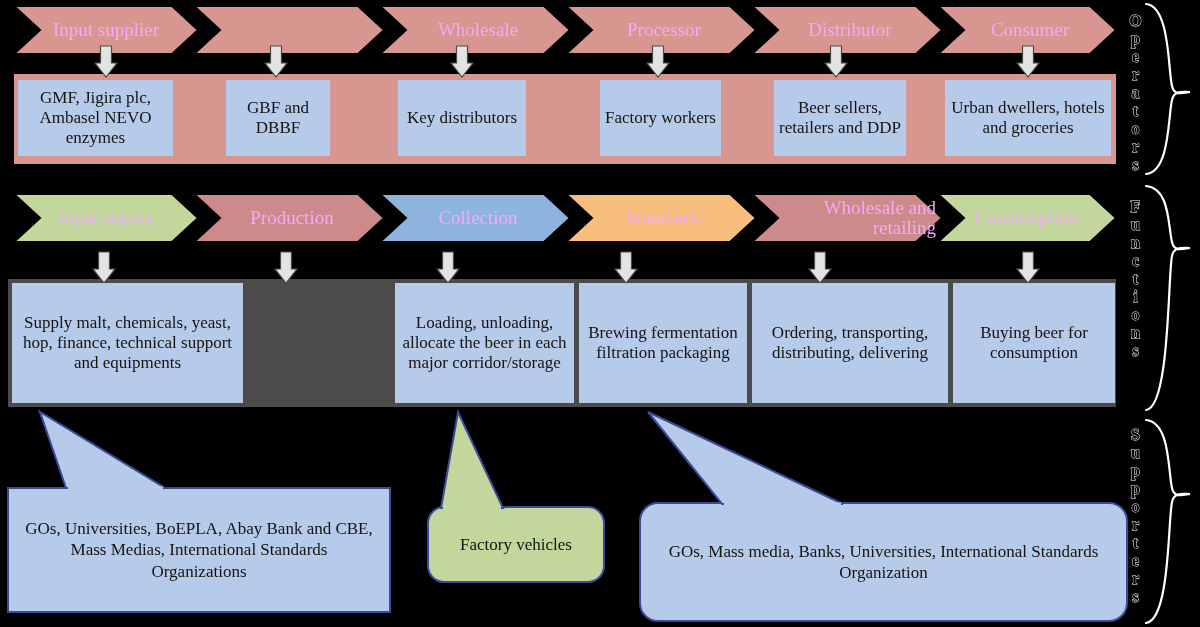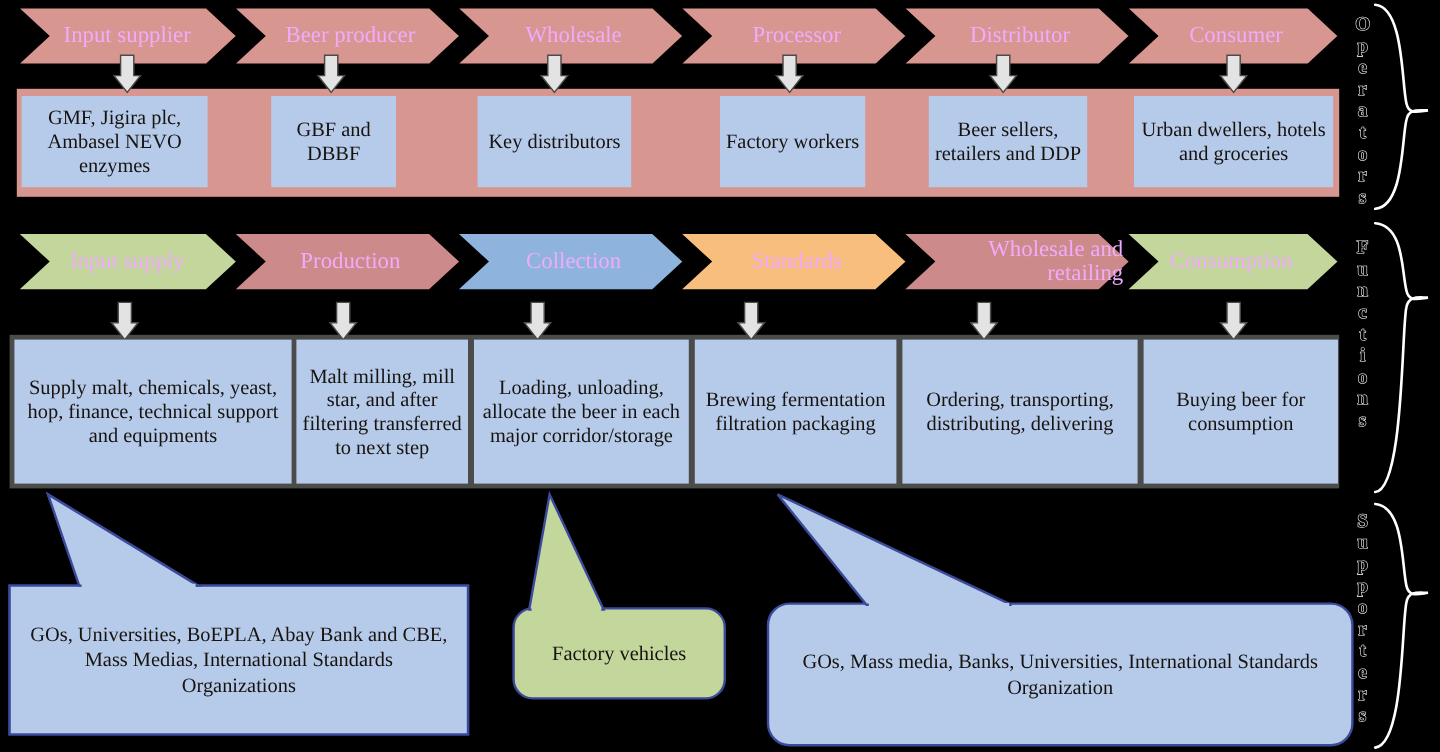--- a/index.html
+++ b/index.html
@@ -149,23 +149,20 @@
       <path d="M 1146,186 C 1170,188 1168,226 1172,242 C 1174,252 1182,249 1190,248
                C 1182,248 1174,246 1172,256 C 1168,272 1170,408 1146,410"></path>
       <path d="M 1146,420 C 1170,422 1168,470 1172,488 C 1174,498 1182,495 1190,494
                C 1182,494 1174,492 1172,502 C 1168,520 1170,620 1146,623"></path>
     </g>
   </svg>
 
   <div class="chev" style="left:14px;top:6px;width:184px;height:48px;">
     <span>Input supplier</span>
   </div>
-  <div class="chev" style="left:200px;top:6px;width:184px;height:48px;">
-    <span>Beer producer</span>
-  </div>
   <div class="chev" style="left:386px;top:6px;width:184px;height:48px;">
     <span>Wholesale</span>
   </div>
   <div class="chev" style="left:572px;top:6px;width:184px;height:48px;">
     <span>Processor</span>
   </div>
   <div class="chev" style="left:758px;top:6px;width:184px;height:48px;">
     <span>Distributor</span>
   </div>
   <div class="chev" style="left:944px;top:6px;width:172px;height:48px;">
@@ -206,23 +203,20 @@
   <div class="chev" style="left:758px;top:194px;width:184px;height:48px;text-align:right;">
     <span>Wholesale and retailing</span>
   </div>
   <div class="chev" style="left:940px;top:194px;width:172px;height:48px;">
     <span>Consumption</span>
   </div>
 
   <div class="bluebox" style="left:12px;top:283px;width:231px;height:120px;">
     <span>Supply malt, chemicals, yeast, hop, finance, technical support and equipments</span>
   </div>
-  <div class="bluebox" style="left:247px;top:283px;width:143px;height:120px;">
-    <span>Malt milling, mill star, and after filtering transferred to next step</span>
-  </div>
   <div class="bluebox" style="left:395px;top:283px;width:179px;height:120px;">
     <span>Loading, unloading, allocate the beer in each major corridor/storage</span>
   </div>
   <div class="bluebox" style="left:579px;top:283px;width:168px;height:120px;">
     <span>Brewing fermentation filtration packaging</span>
   </div>
   <div class="bluebox" style="left:752px;top:283px;width:196px;height:120px;">
     <span>Ordering, transporting, distributing, delivering</span>
   </div>
   <div class="bluebox" style="left:953px;top:283px;width:162px;height:120px;">

